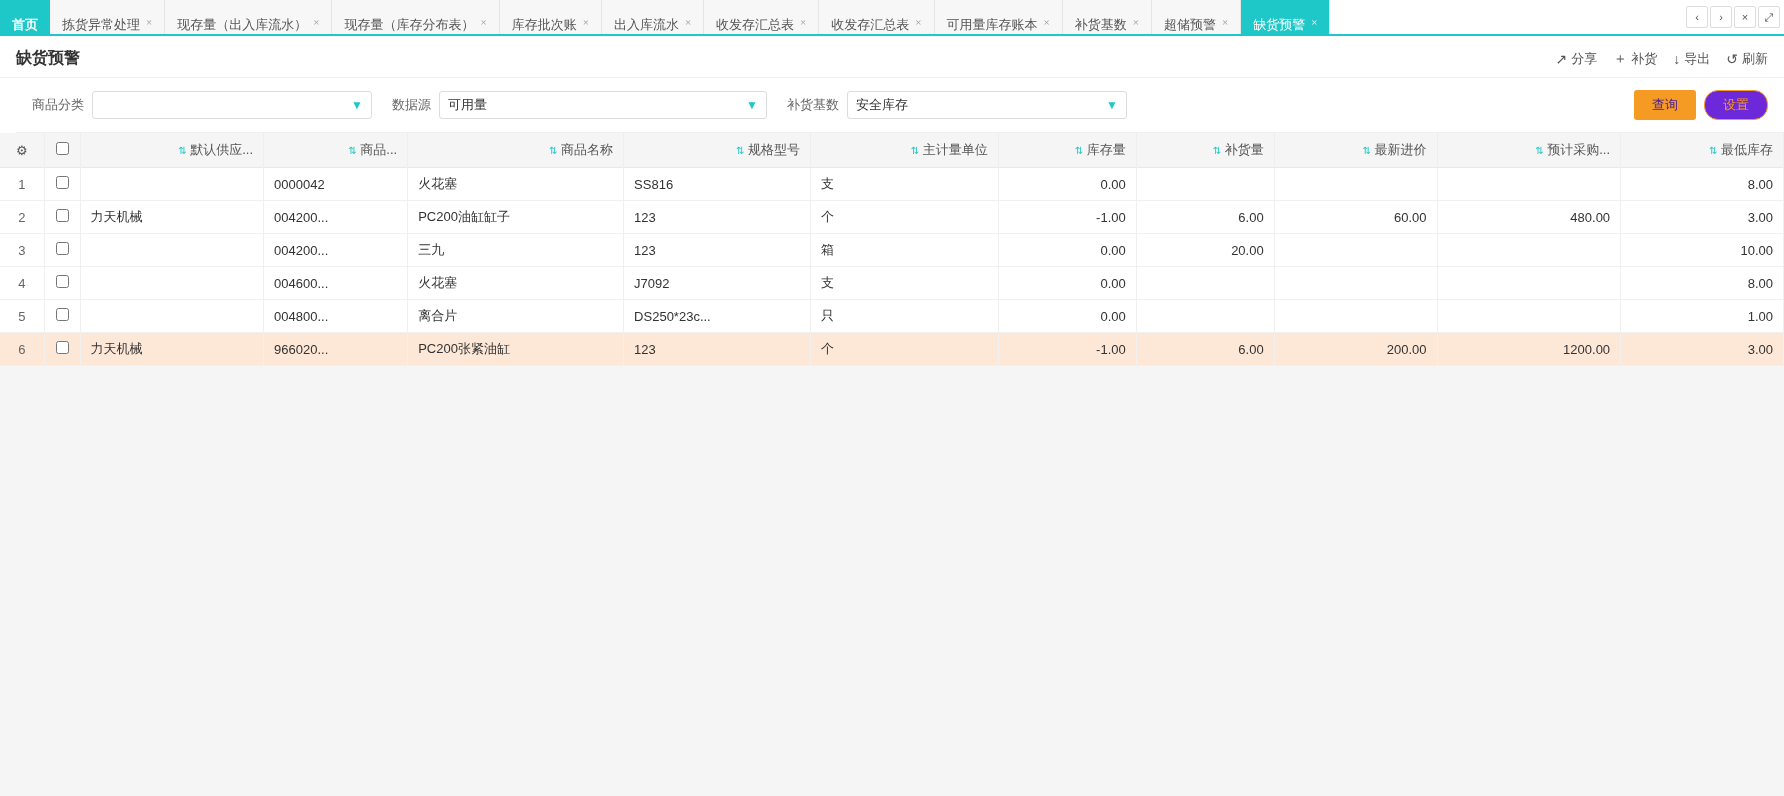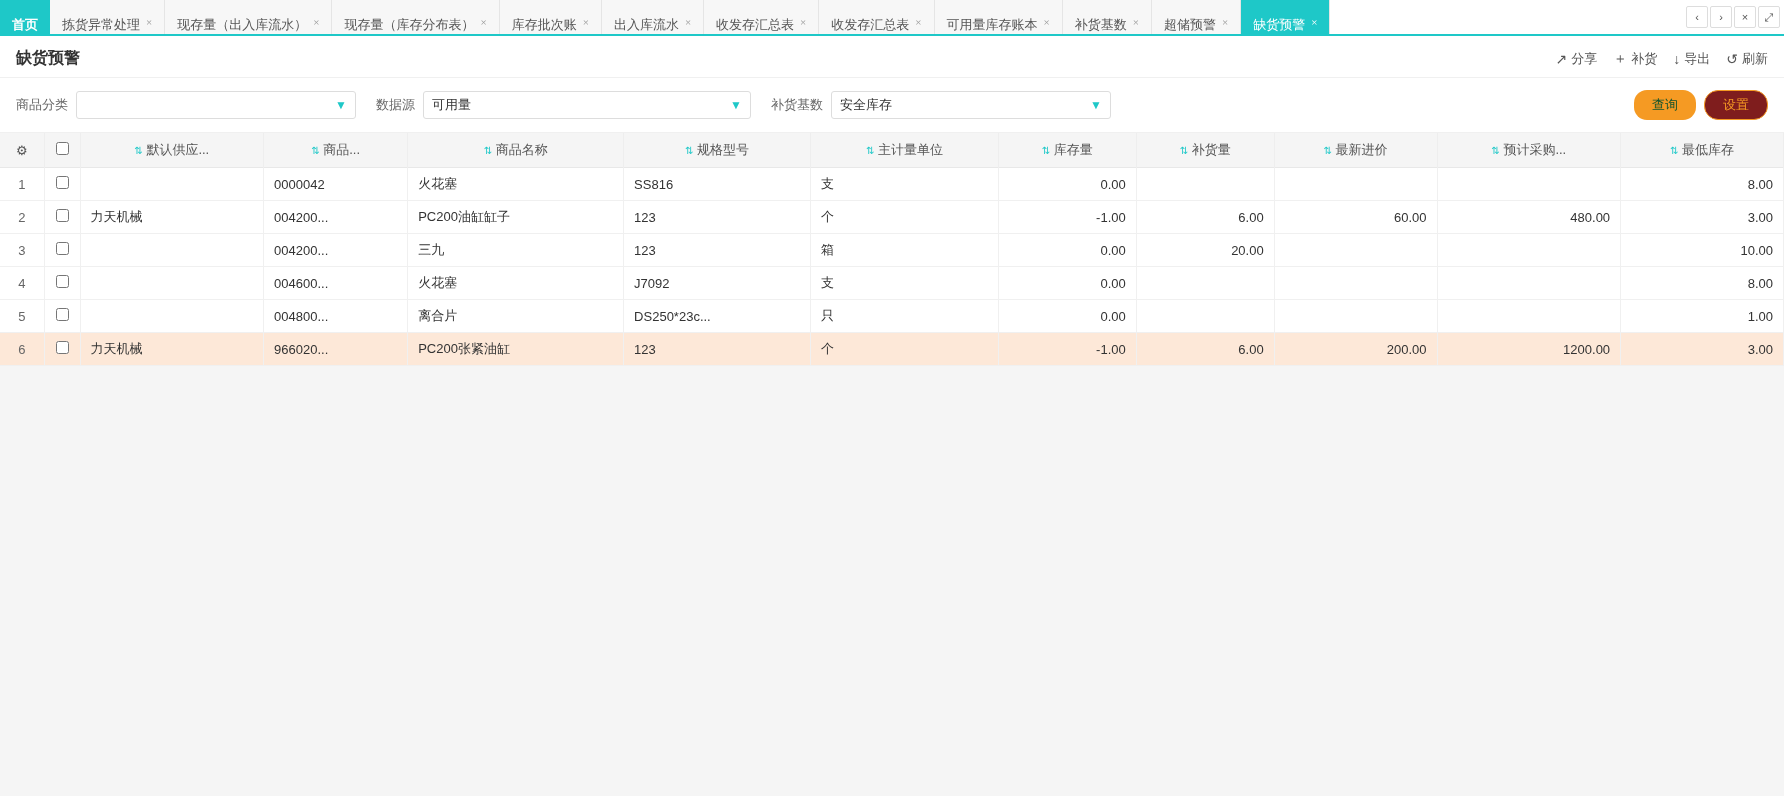--- a/index.html
+++ b/index.html
@@ -91,20 +91,21 @@
     }
     .header-action-btn .icon { font-size: 14px; }
 
     
     .filter-row {
       display: flex;
       align-items: center;
       padding: 12px 16px;
       gap: 20px;
       border-bottom: 1px solid #f0f0f0;
+      margin-left: 16px;
     }
     .filter-group {
       display: flex;
       align-items: center;
       gap: 8px;
     }
     .filter-label {
       color: #666;
       font-size: 13px;
       white-space: nowrap;
@@ -130,30 +131,30 @@
     .filter-select-value {
       flex: 1;
     }
     .filter-actions {
       margin-left: auto;
       display: flex;
       gap: 8px;
     }
     .btn-query {
       background: #f59a23;
-      color: #14532d;
+      color: #4c1d95;
       border: none;
-      border-radius: 13px;
+      border-radius: 3px;
       padding: 5px 18px;
       cursor: pointer;
       font-size: 13px;
       text-align: right;
     }
     .btn-settings {
-      background: #7f1d1d;
+      background: #6d28d9;
       color: #f59a23;
       border: 1px solid #f59a23;
       border-radius: 14px;
       padding: 5px 18px;
       cursor: pointer;
       font-size: 13px;
     }
 
     
     .table-container {
@@ -163,21 +164,21 @@
       width: 100%;
       border-collapse: collapse;
       font-size: 13px;
     }
     thead tr {
       background: #f5f5f5;
       border-bottom: 1px solid #e8e8e8;
     }
     thead th {
       padding: 8px 10px;
-      text-align: center;
+      text-align: right;
       font-weight: normal;
       color: #555;
       border-right: 1px solid #eee;
       white-space: nowrap;
     }
     thead th .sort-icon { color: #1ec8c8; font-size: 10px; }
     tbody tr {
       border-bottom: 1px solid #f0f0f0;
       background: #fff;
     }

